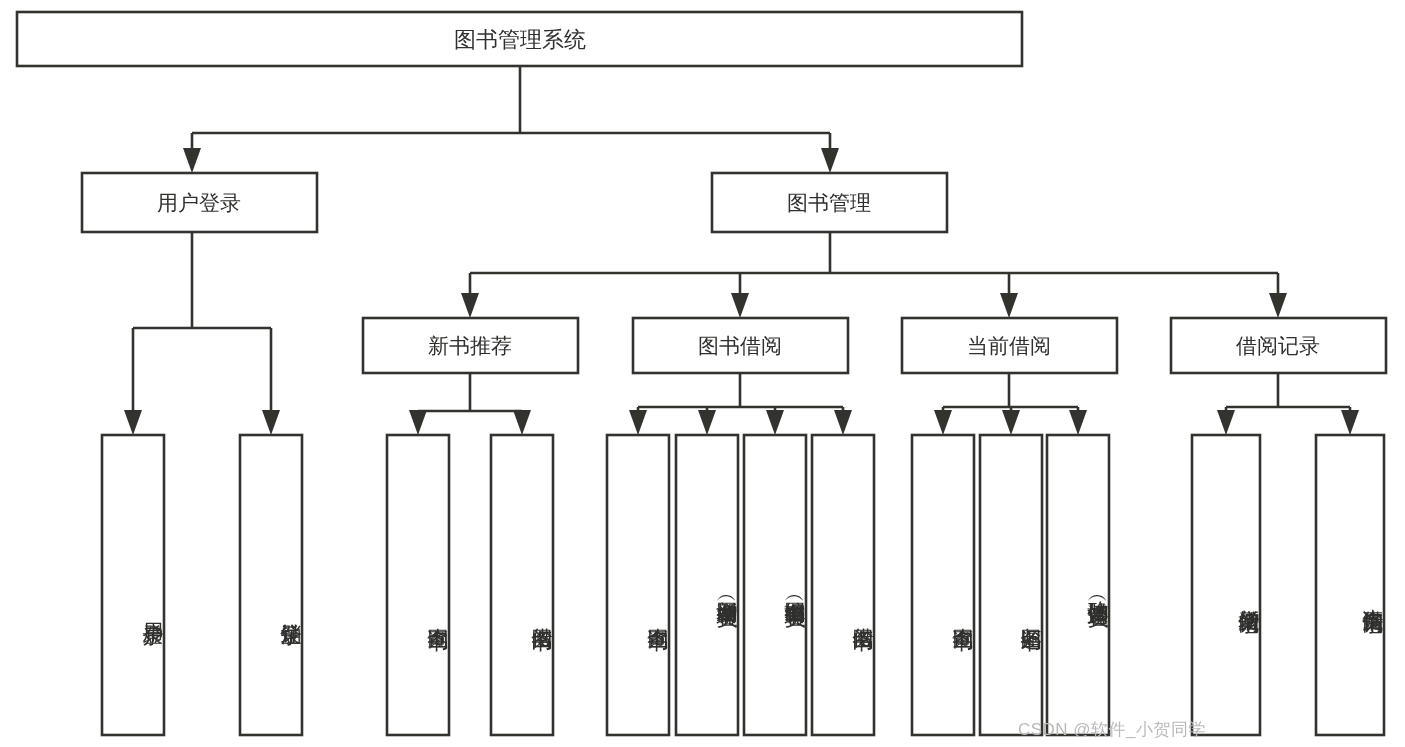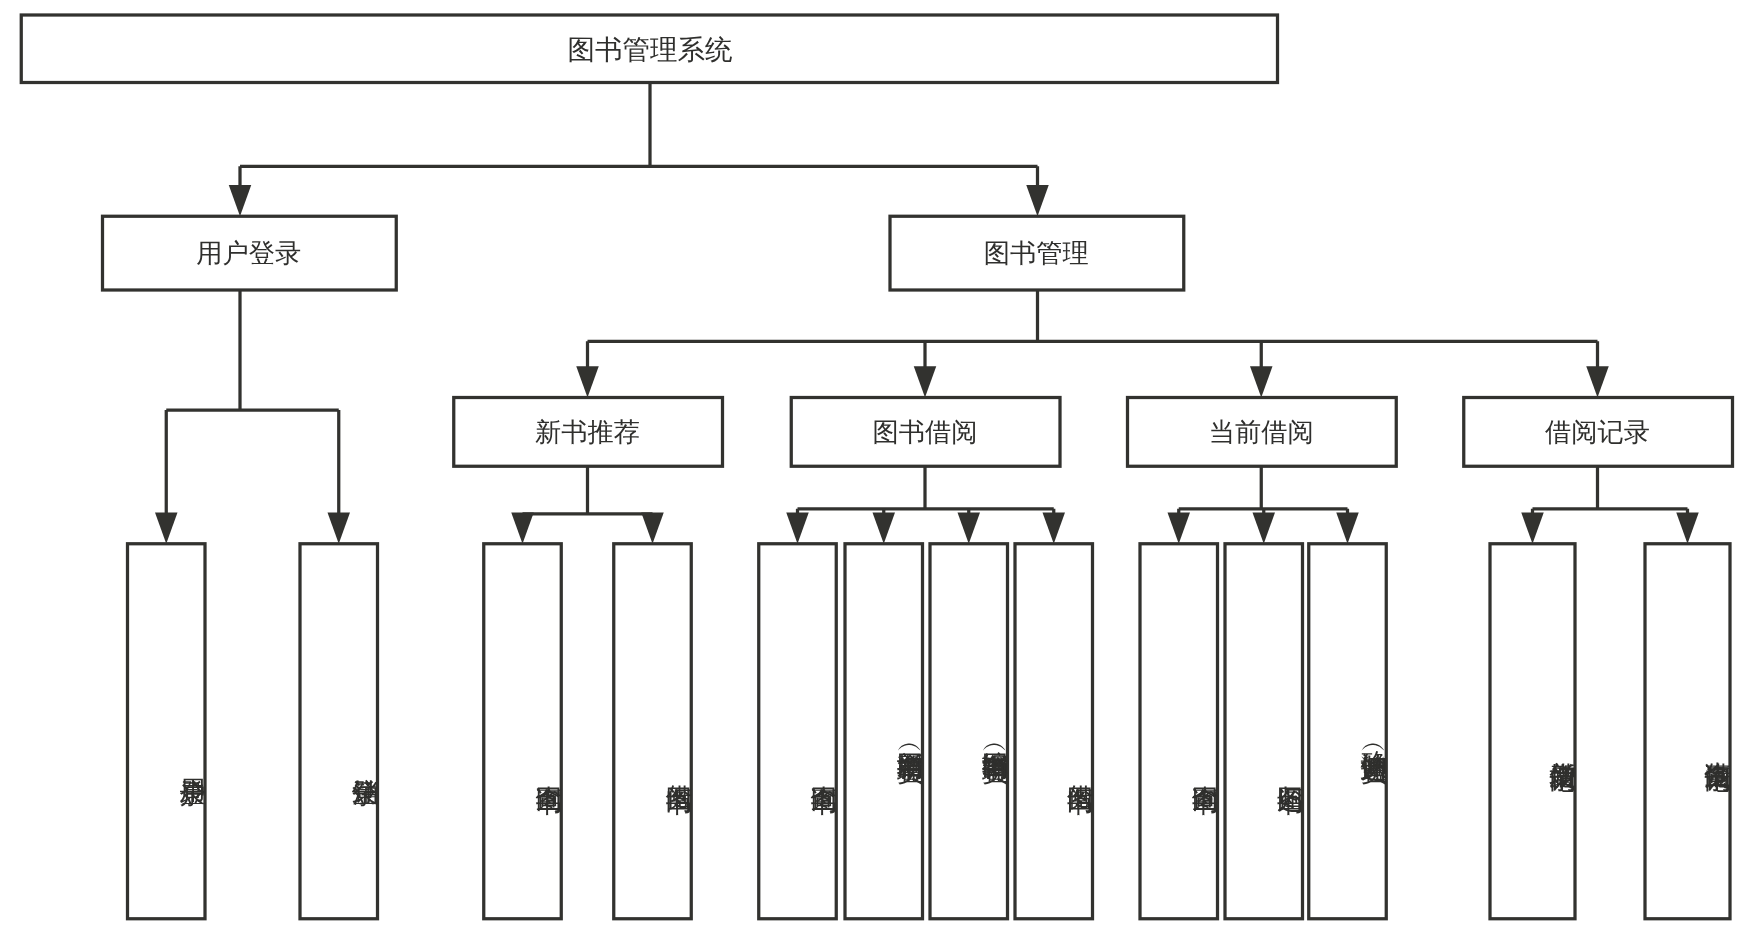--- a/index.html
+++ b/index.html
@@ -241,14 +241,15 @@
   <div class="vlabel" style="left:744px; top:443px; width:62px; height:290px;">编辑图书（管理员）</div>
   <div class="vlabel" style="left:812px; top:495px; width:62px; height:235px;">借阅图书</div>
 
   <div class="vlabel" style="left:912px; top:495px; width:62px; height:235px;">查询图书</div>
   <div class="vlabel" style="left:980px; top:495px; width:62px; height:235px;">归还图书</div>
   <div class="vlabel" style="left:1047px; top:443px; width:62px; height:290px;">确认归还（管理员）</div>
 
   <div class="vlabel" style="left:1192px; top:462px; width:68px; height:265px;">新增借阅记录</div>
   <div class="vlabel" style="left:1316px; top:462px; width:68px; height:265px;">查询借阅记录</div>
 
+  <div class="watermark">CSDN @软件_小贺同学</div>
 
 </div>
 
 </body></html>

